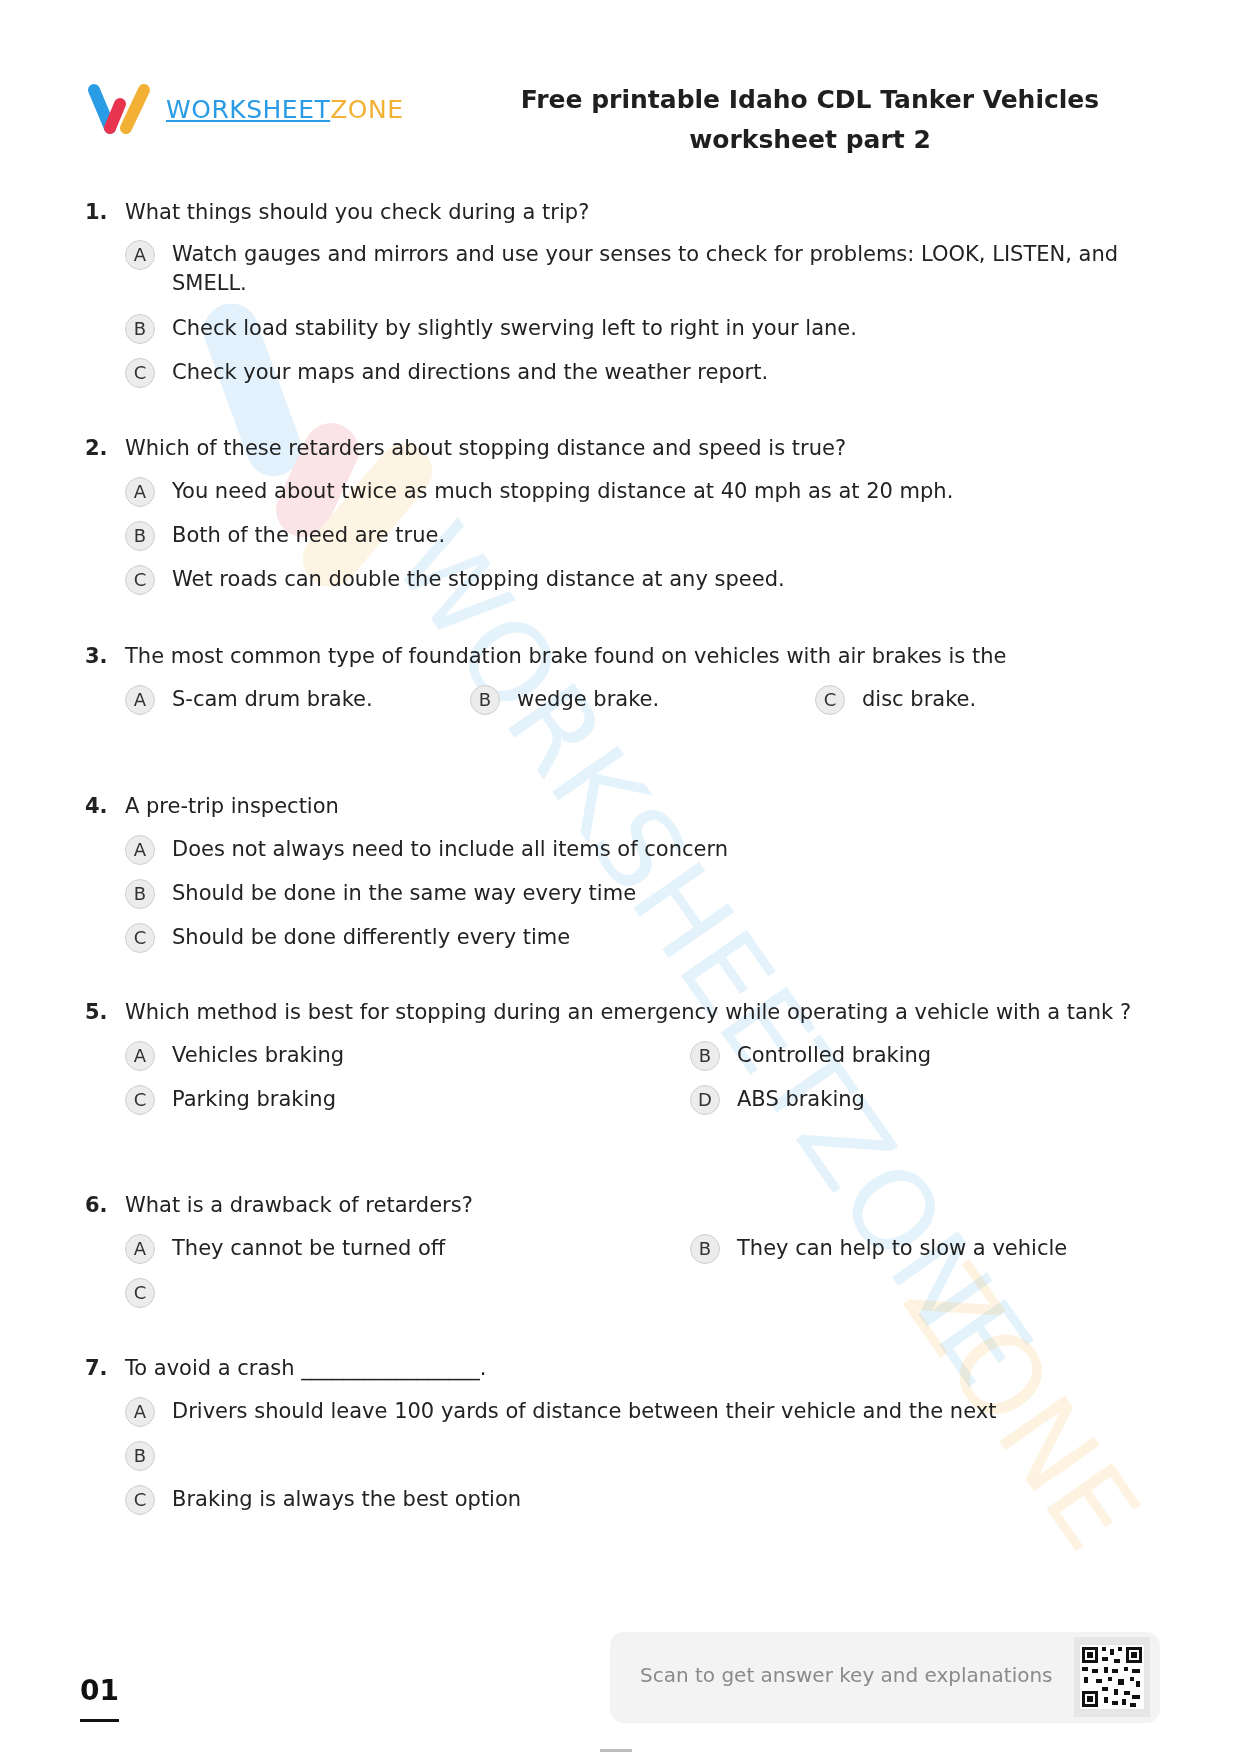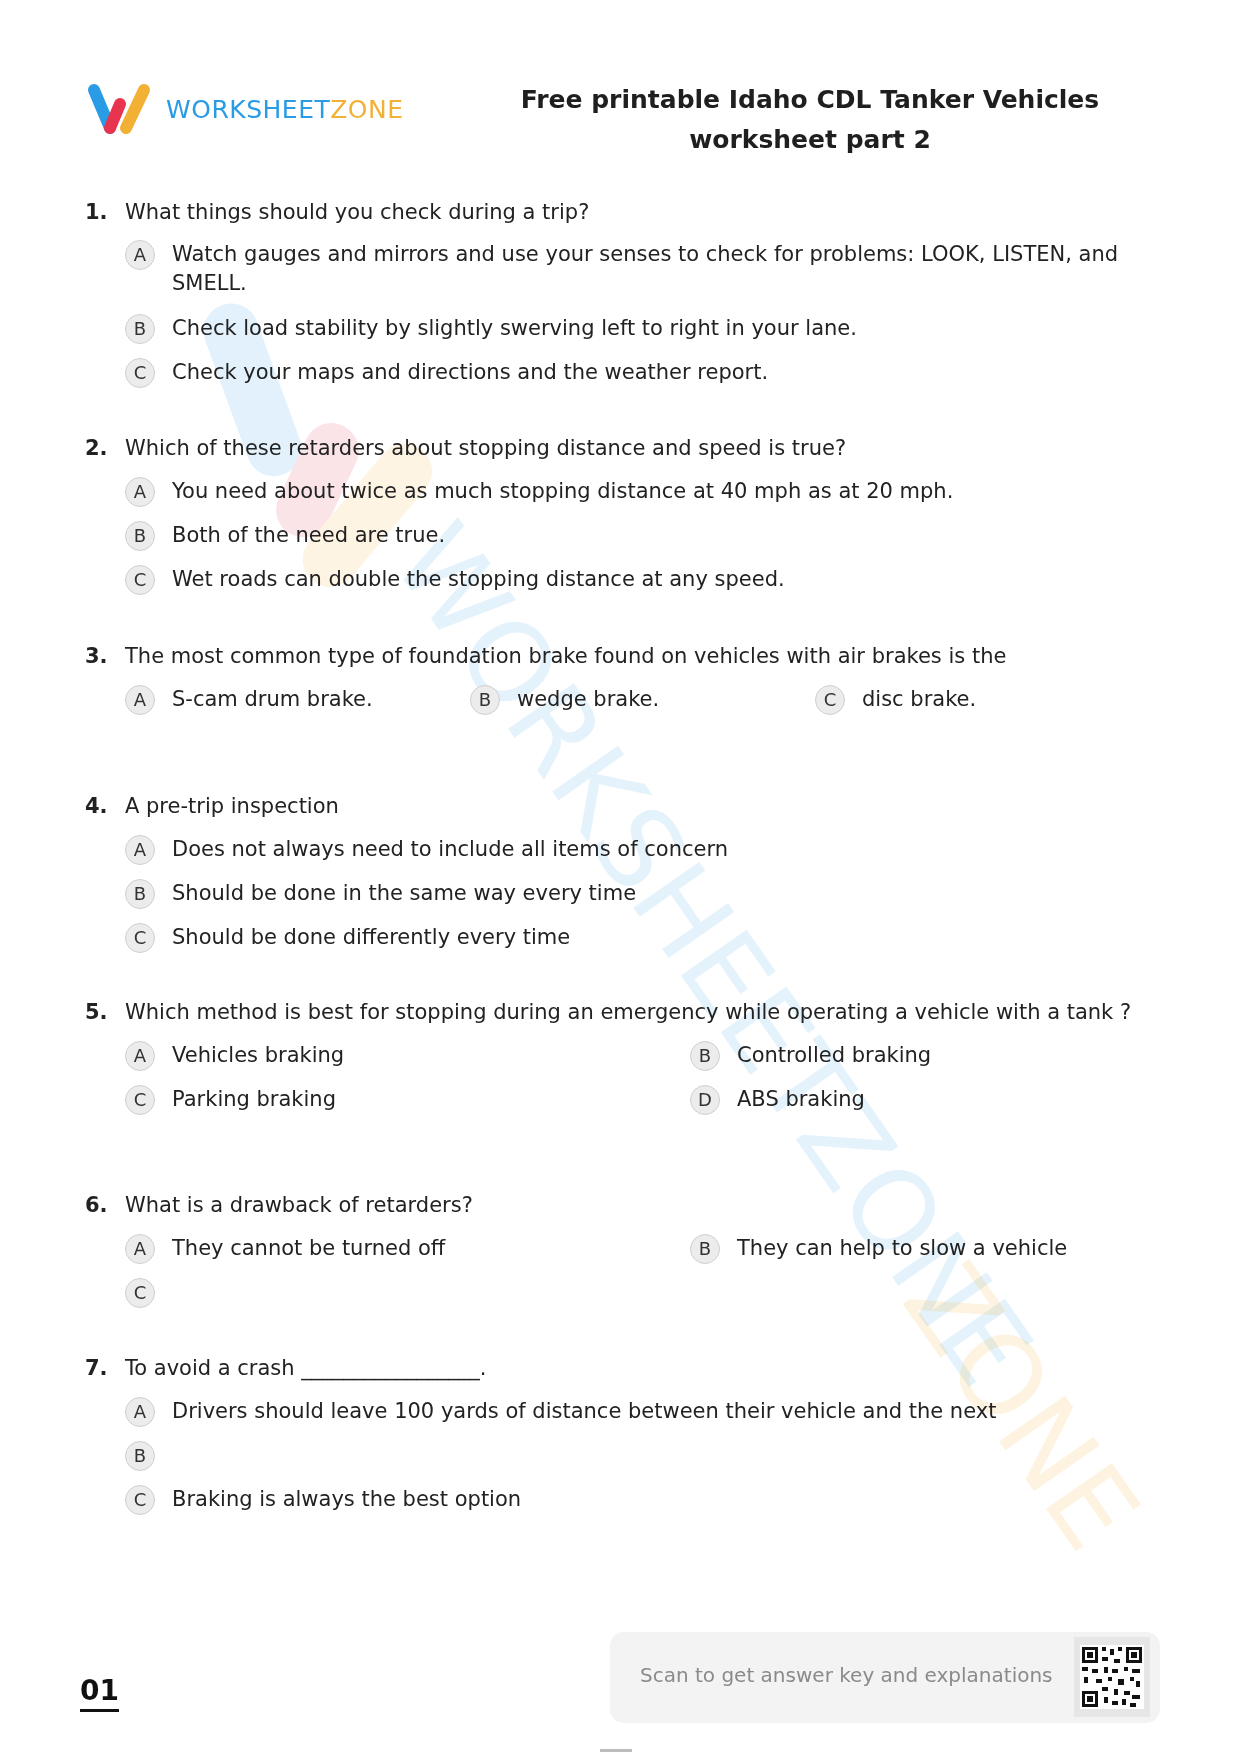--- a/index.html
+++ b/index.html
@@ -2,40 +2,40 @@
 <html><head>
 <meta charset="utf-8">
 <style>
   html, body { margin:0; padding:0; }
   body { width:1239px; height:1754px; background:#ffffff; position:relative; overflow:hidden;
          font-family:"DejaVu Sans", sans-serif; color:#222; }
   .header { position:absolute; left:0; top:0; width:1239px; height:170px; }
   .logo { position:absolute; left:84px; top:82px; display:flex; align-items:center; }
   .logo-mark { width:70px; height:54px; position:relative; }
   .logo-text { font-family:"DejaVu Sans", sans-serif; font-size:25px; letter-spacing:0.5px; margin-left:12px; }
-  .logo-text .w { color:#2a9be5; }
+  .logo-text .w { color:#2a9be5;text-decoration:underline; }
   .logo-text .z { color:#f2b134; }
   .title { position:absolute; left:500px; top:80px; width:620px; text-align:center;
            font-family:"DejaVu Sans", sans-serif; font-weight:bold; font-size:25px; line-height:40px; color:#1f1f1f; }
 
   .watermark { position:absolute; left:0; top:0; width:1239px; height:1754px; pointer-events:none; }
 
   .q { position:absolute; left:85px; width:1090px; }
   .q-head { display:flex; font-size:21px; line-height:30px; }
   .q-num { width:40px; font-weight:bold; flex:none; }
   .q-text { flex:1; }
   .blank { letter-spacing:1px; }
   .opts { position:relative; margin-left:40px; }
   .opt { position:absolute; display:flex; align-items:flex-start; font-size:21px; line-height:29px; }
   .badge { width:30px; height:30px; border-radius:50%; background:#ececec; border:1px solid #cfcfcf;
            box-sizing:border-box; font-size:18px; line-height:28px; text-align:center; color:#333; flex:none; margin-right:17px; }
   .opt-text { white-space:normal; }
 
   .page-num { position:absolute; left:80px; top:1677px; font-size:28px; font-weight:bold; color:#111;
-              border-bottom:3px solid #111; line-height:28px; padding-bottom:4px; }
+              border-bottom:3px solid #111; line-height:28px; padding-bottom:14px; }
   .scan-card { position:absolute; left:610px; top:1632px; width:550px; height:91px; background:#f3f3f3;
                border-radius:14px; }
   .scan-text { position:absolute; left:30px; top:31px; font-size:20px; color:#8a8a8a; }
   .qr { position:absolute; left:464px; top:5px; width:76px; height:80px; background:#e6e6e6; }
   .bottom-bar { position:absolute; left:600px; top:1749px; width:32px; height:3px; background:#bdbdbd; }
 </style>
 </head>
 <body>
 
 <svg class="watermark" viewBox="0 0 1239 1754">

